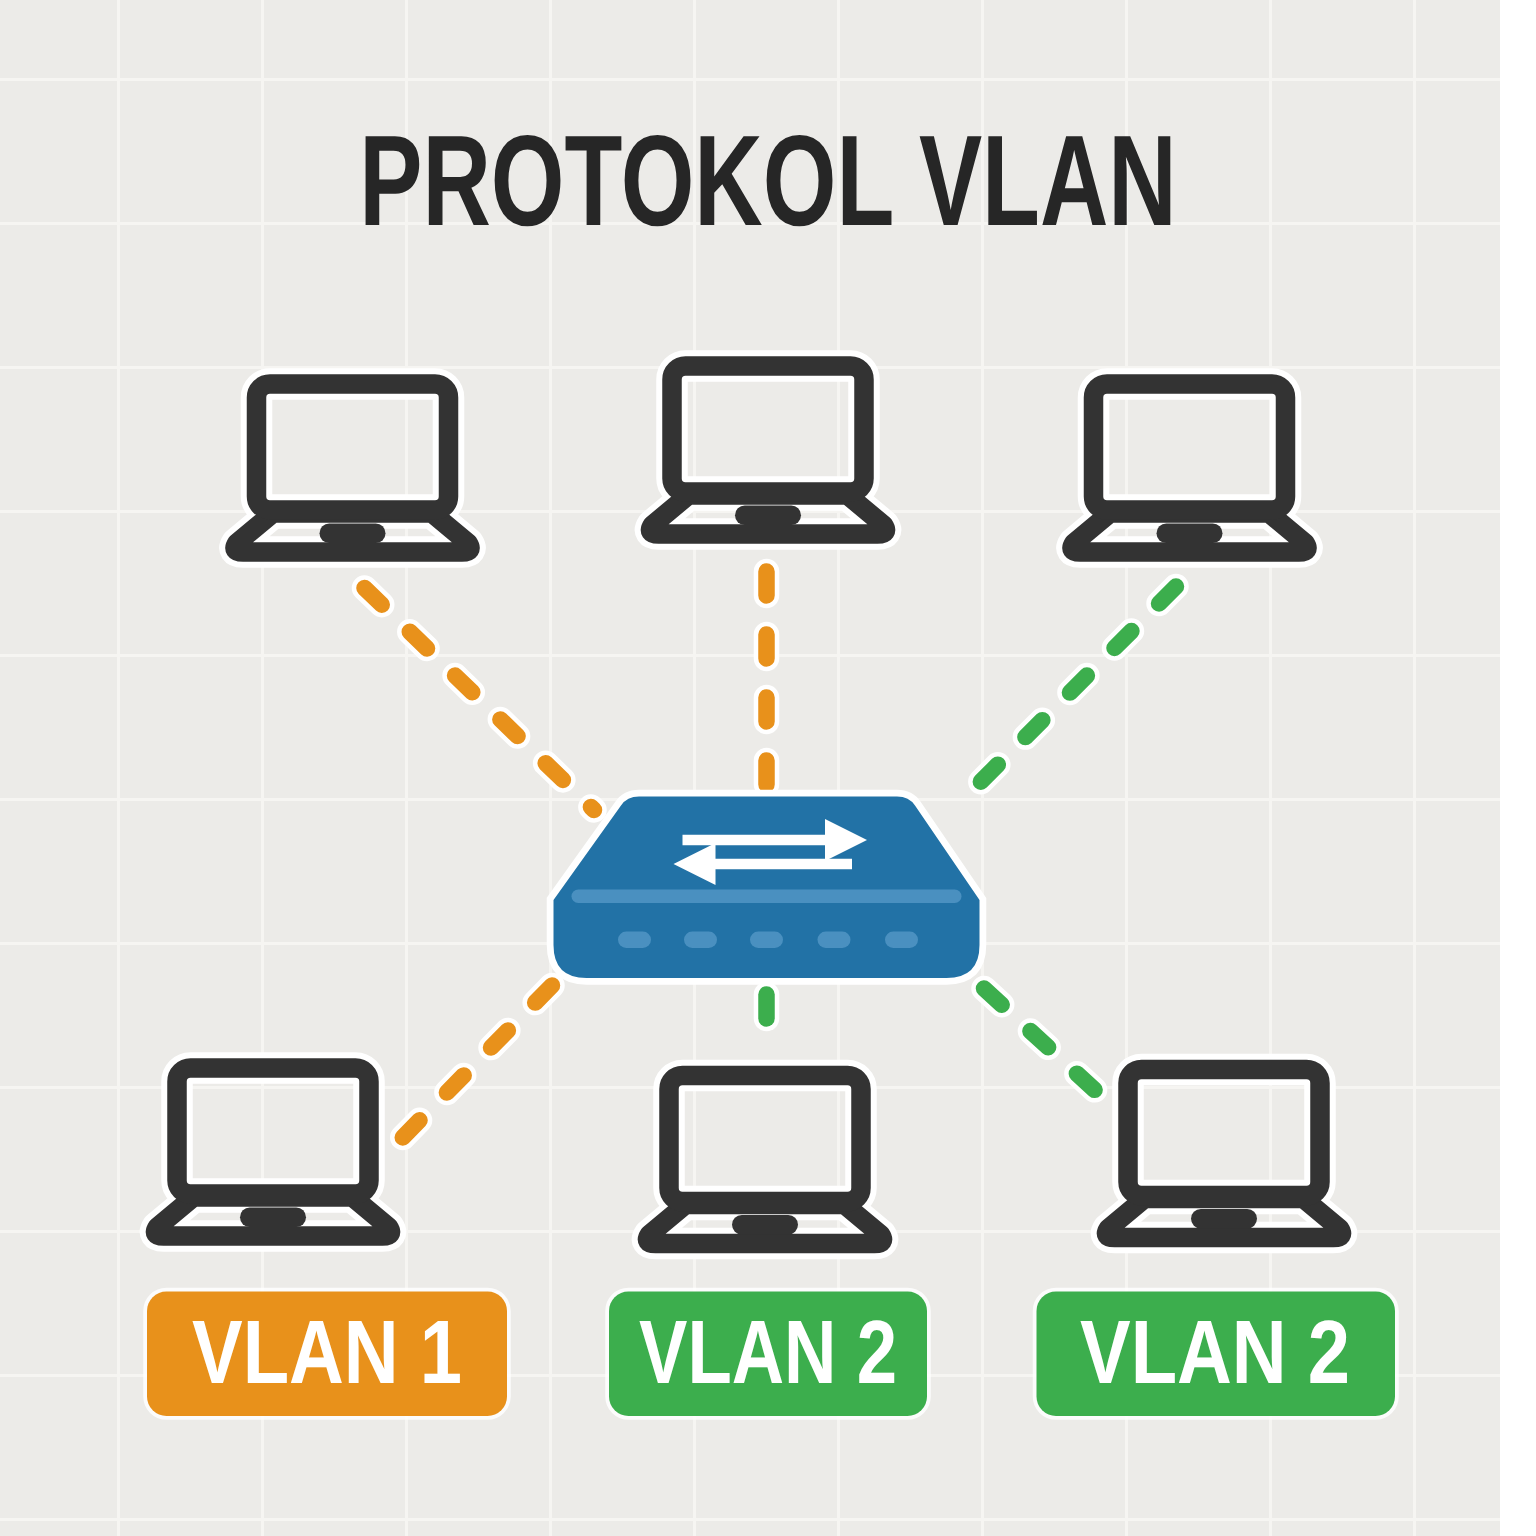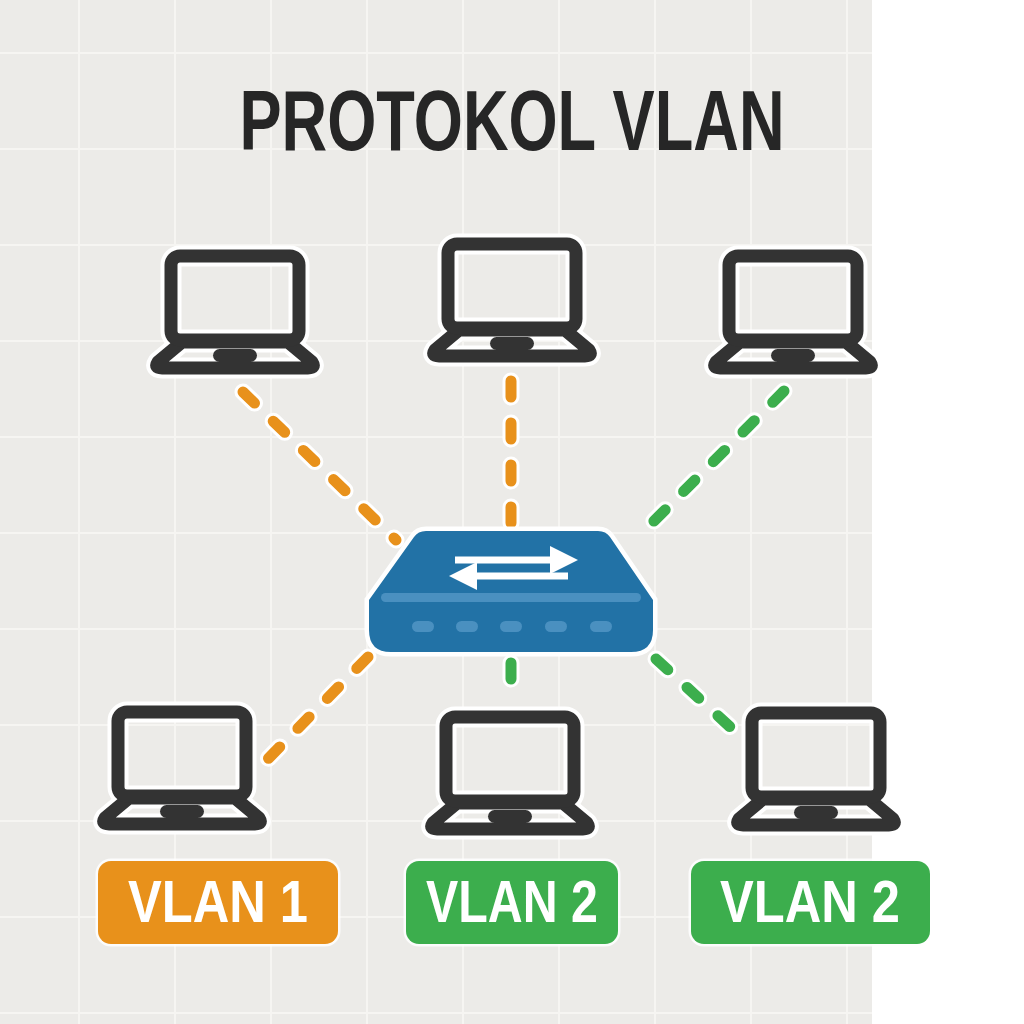--- a/index.html
+++ b/index.html
@@ -3,21 +3,21 @@
 <meta charset="utf-8">
 <style>
   html,body { margin:0; padding:0; }
   body {
     width:1024px; height:1024px;
     font-family:"Liberation Sans", sans-serif;
     overflow:hidden;
   }
   .stage {
     position:relative;
-    width:872px; height:1024px;
+    width:1000px; height:1024px;
     background-color:#ECEBE8;
     background-image:
       linear-gradient(to right, #F6F5F2 2px, transparent 2px),
       linear-gradient(to bottom, #F6F5F2 2px, transparent 2px);
     background-size:96px 96px;
     background-position:-18px 52px;
   }
   svg { display:block; }
 
   .title-text {

